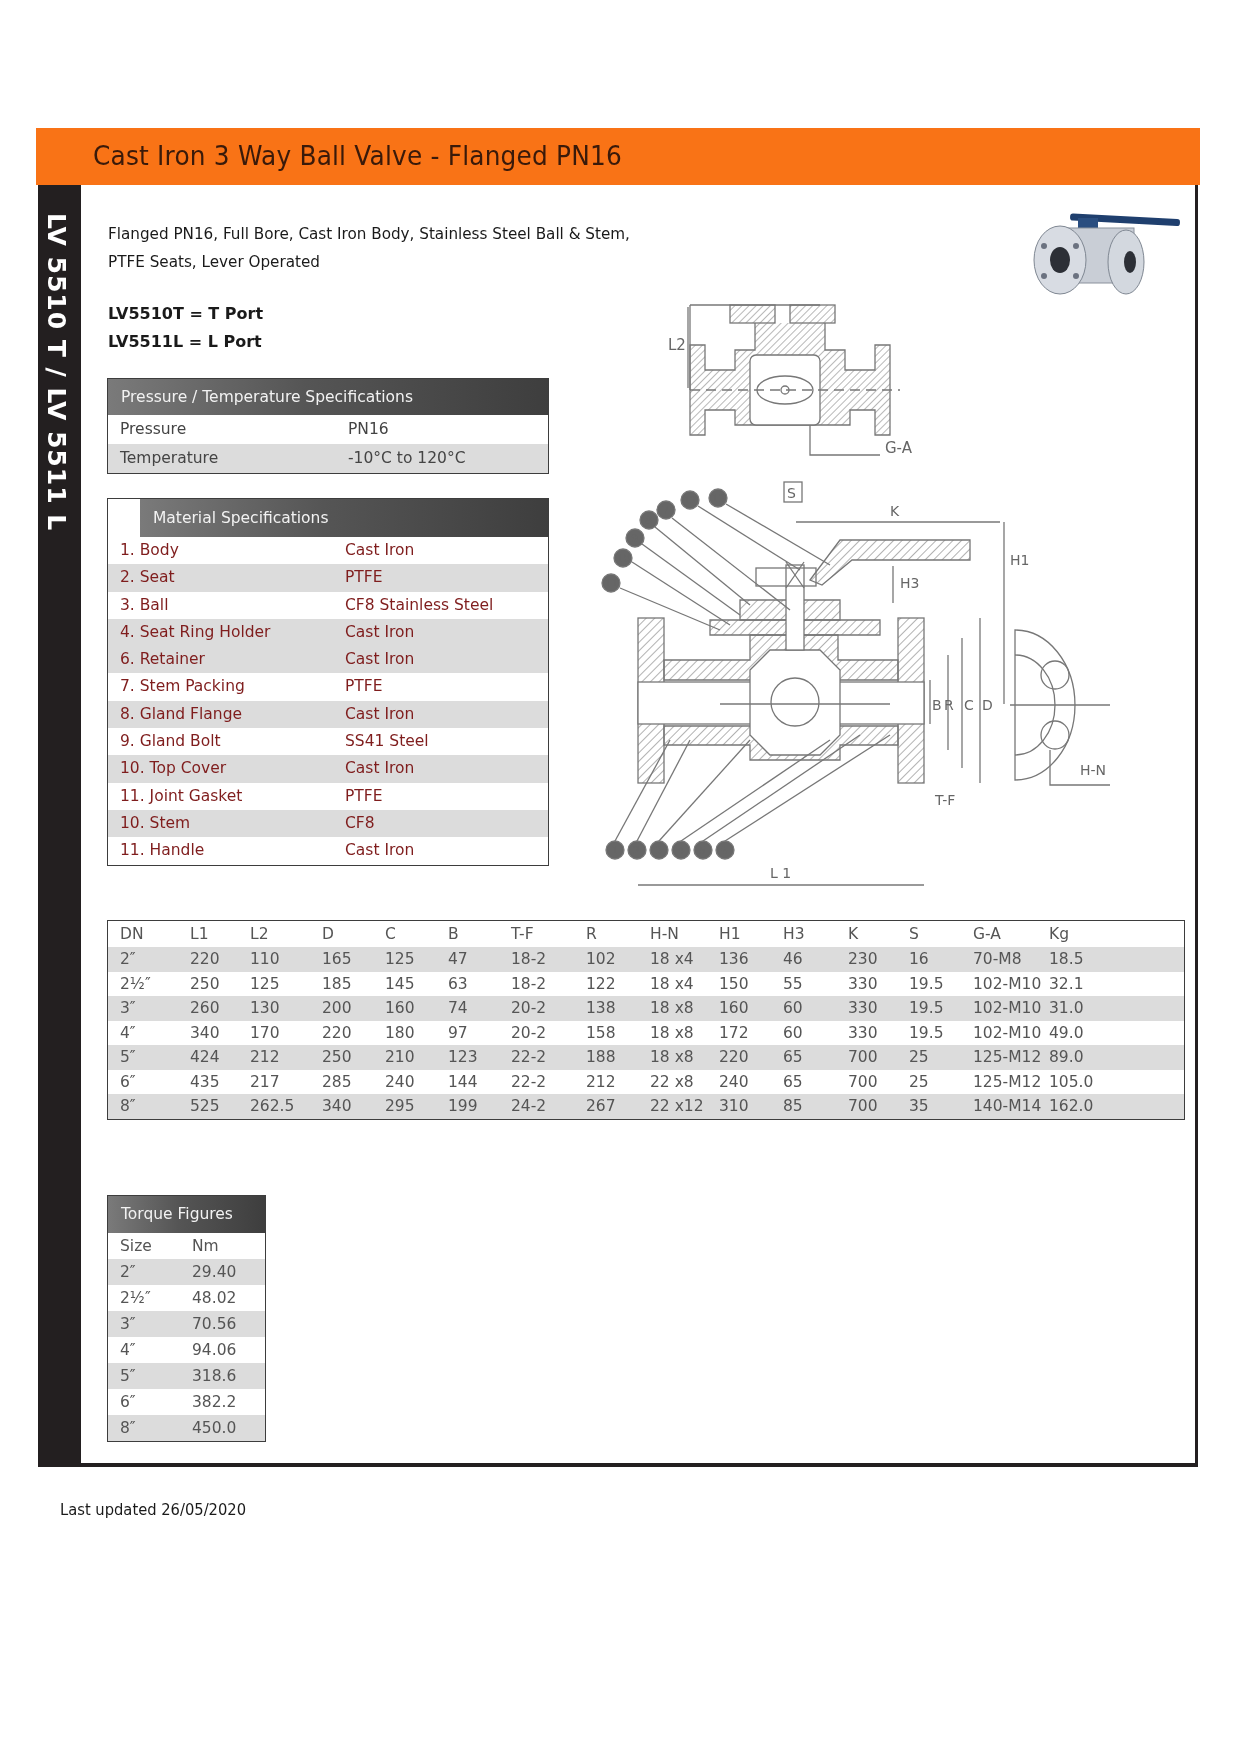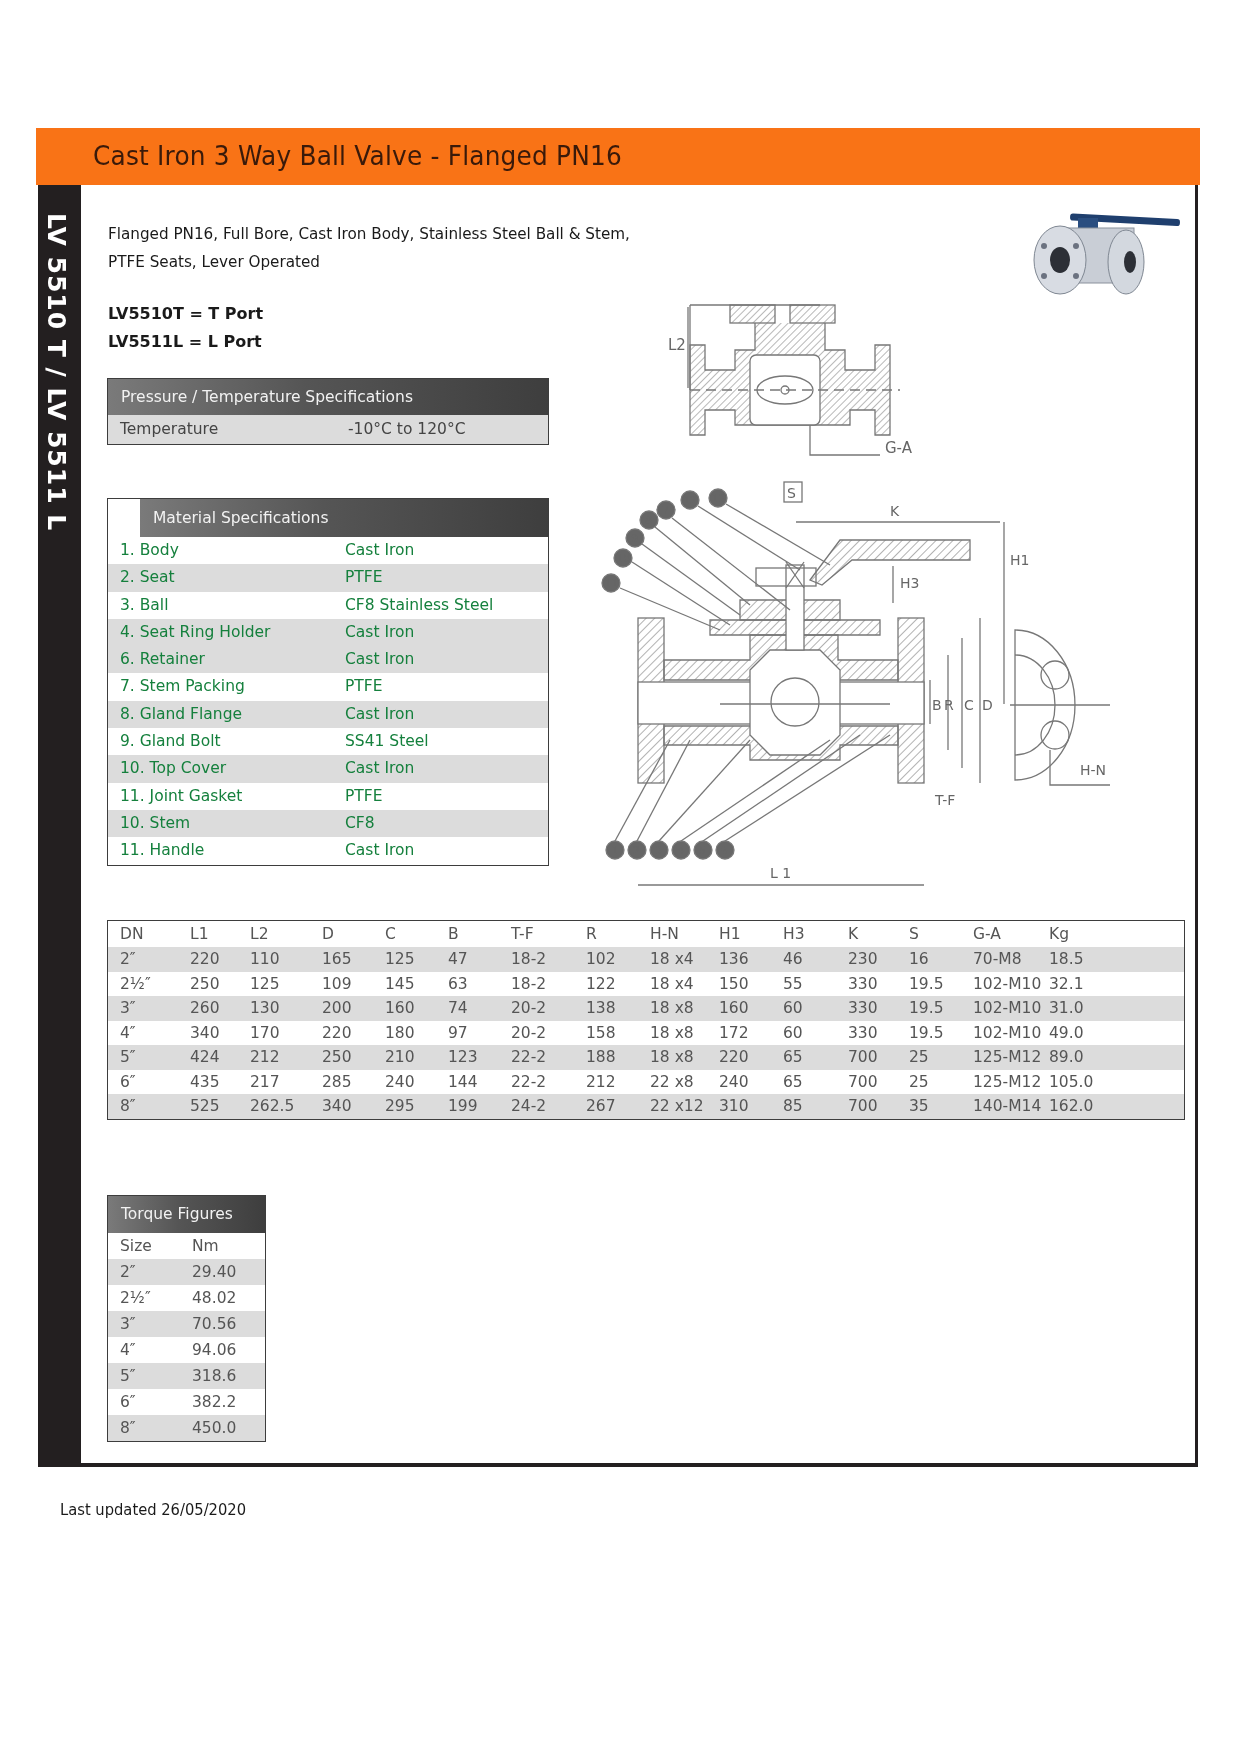--- a/index.html
+++ b/index.html
@@ -43,21 +43,21 @@
     .spec-table .row { display: flex; height: 27px; line-height: 27px; font-size: 15.5px; color: #444; }
     .spec-table .row.alt { background: #dcdcdc; }
     .spec-table .row .c { padding-left: 12px; white-space: nowrap; }
 
     .pt-table { left: 107px; top: 378px; width: 442px; }
     .pt-table .row { height: 29px; line-height: 29px; }
     .pt-table .c1 { width: 228px; }
 
     .mat-table { left: 107px; top: 498px; width: 442px; }
     .mat-table .head { height: 38px; line-height: 38px; margin-left: 32px; }
-    .mat-table .row { height: 27.3px; line-height: 27.3px; color: #15803d; font-family: "DejaVu Sans", sans-serif; }
+    .mat-table .row { height: 27.3px; line-height: 27.3px; color: #7f1d1d; font-family: "DejaVu Sans", sans-serif; }
     .mat-table .c1 { width: 225px; }
 
     .dim-table { left: 107px; top: 920px; width: 1078px; }
     .dim-table .head { height: 36px; line-height: 36px; }
     .dim-table .row { height: 24.5px; line-height: 24.5px; font-size: 15.5px; color: #555; }
     .dim-table .row .c { padding-left: 12px; }
     .dim-table .row.hdr { height: 26px; line-height: 26px; }
 
     .tq-table { left: 107px; top: 1195px; width: 159px; }
     .tq-table .head { height: 37px; line-height: 37px; }
@@ -87,20 +87,24 @@
   <span class="line">Flanged PN16, Full Bore, Cast Iron Body, Stainless Steel Ball &amp; Stem,</span>
   <span class="line">PTFE Seats, Lever Operated</span>
 </div>
 <div class="models">
   <div>LV5510T = T Port</div>
   <div>LV5511L = L Port</div>
 </div>
 
 <div class="spec-table pt-table">
   <div class="head">Pressure / Temperature Specifications</div>
+  <div class="row">
+    <span class="c c1">Pressure</span>
+    <span class="c">PN16</span>
+  </div>
   <div class="row alt">
     <span class="c c1">Temperature</span>
     <span class="c">-10°C to 120°C</span>
   </div>
 </div>
 
 <div class="spec-table mat-table">
   <div class="head">Material Specifications</div>
   <div id="mat-rows">
       <div class="row">
@@ -187,21 +191,21 @@
         <span class="c" style="width:65px">46</span>
         <span class="c" style="width:61px">230</span>
         <span class="c" style="width:64px">16</span>
         <span class="c" style="width:76px">70-M8</span>
         <span class="c" style="width:70px">18.5</span>
       </div>
       <div class="row">
         <span class="c" style="width:70px">2½″</span>
         <span class="c" style="width:60px">250</span>
         <span class="c" style="width:72px">125</span>
-        <span class="c" style="width:63px">109</span>
+        <span class="c" style="width:63px">185</span>
         <span class="c" style="width:63px">145</span>
         <span class="c" style="width:63px">63</span>
         <span class="c" style="width:75px">18-2</span>
         <span class="c" style="width:64px">122</span>
         <span class="c" style="width:69px">18 x4</span>
         <span class="c" style="width:64px">150</span>
         <span class="c" style="width:65px">55</span>
         <span class="c" style="width:61px">330</span>
         <span class="c" style="width:64px">19.5</span>
         <span class="c" style="width:76px">102-M10</span>

